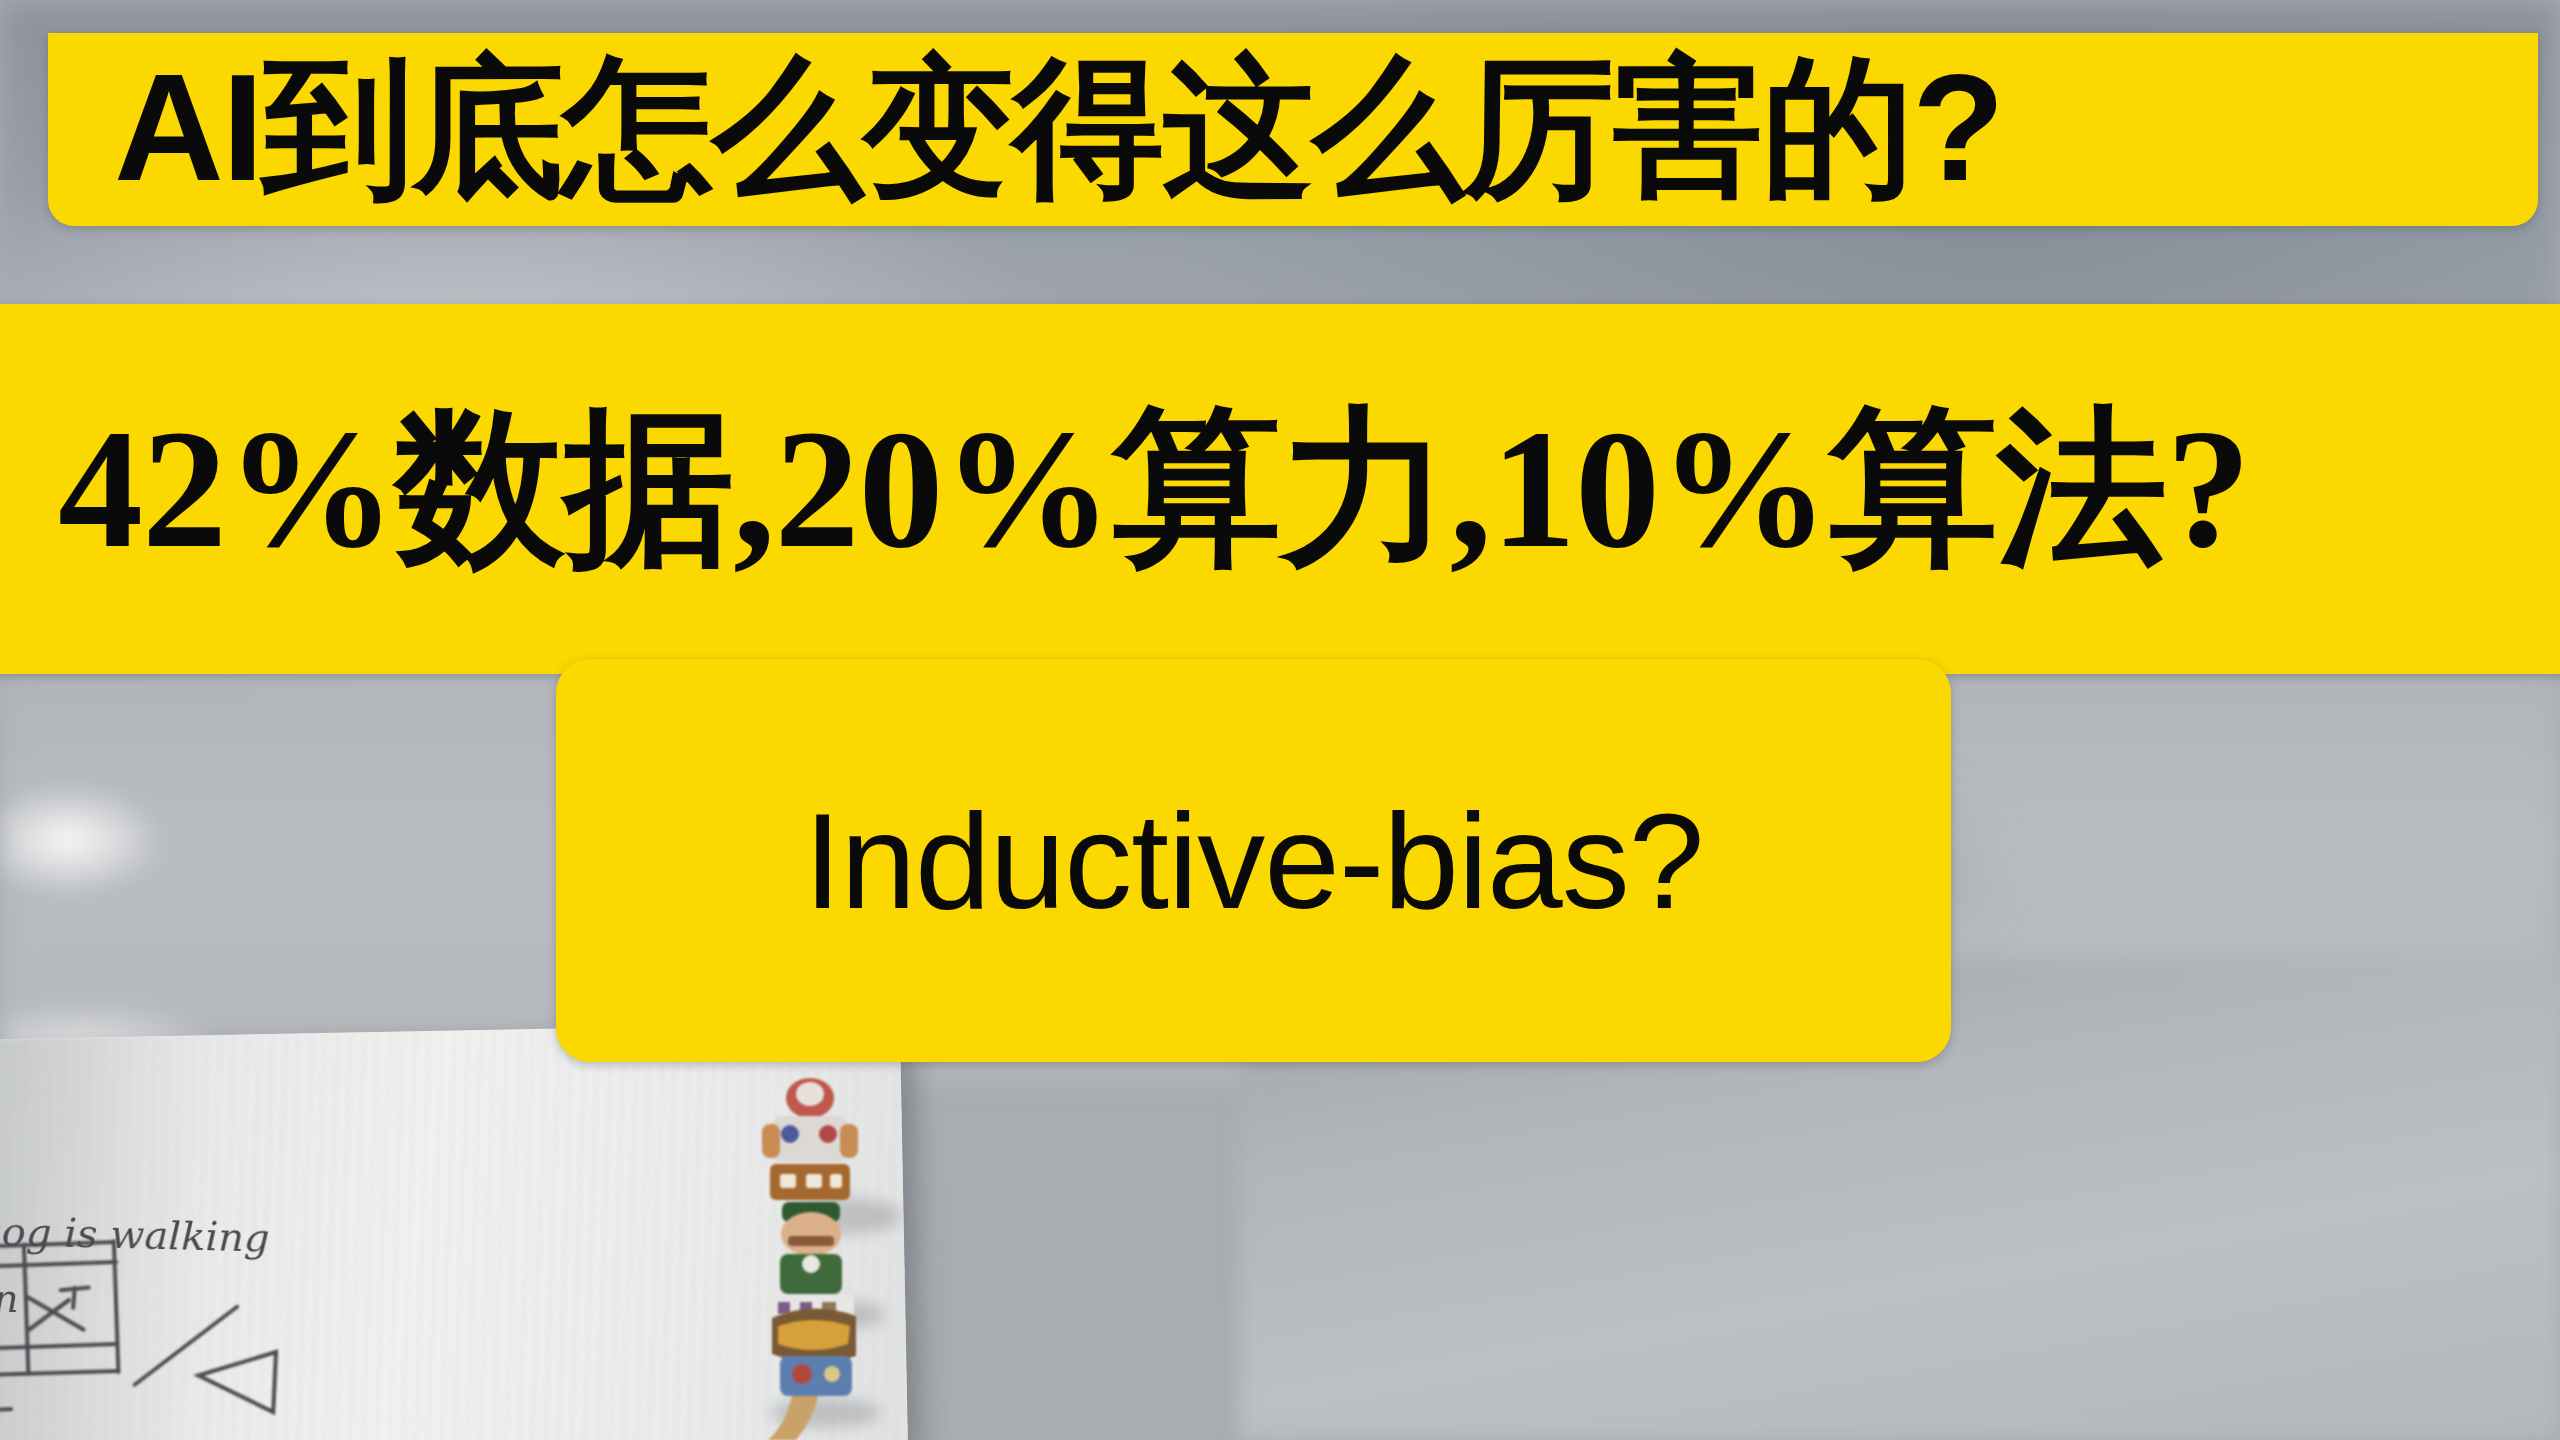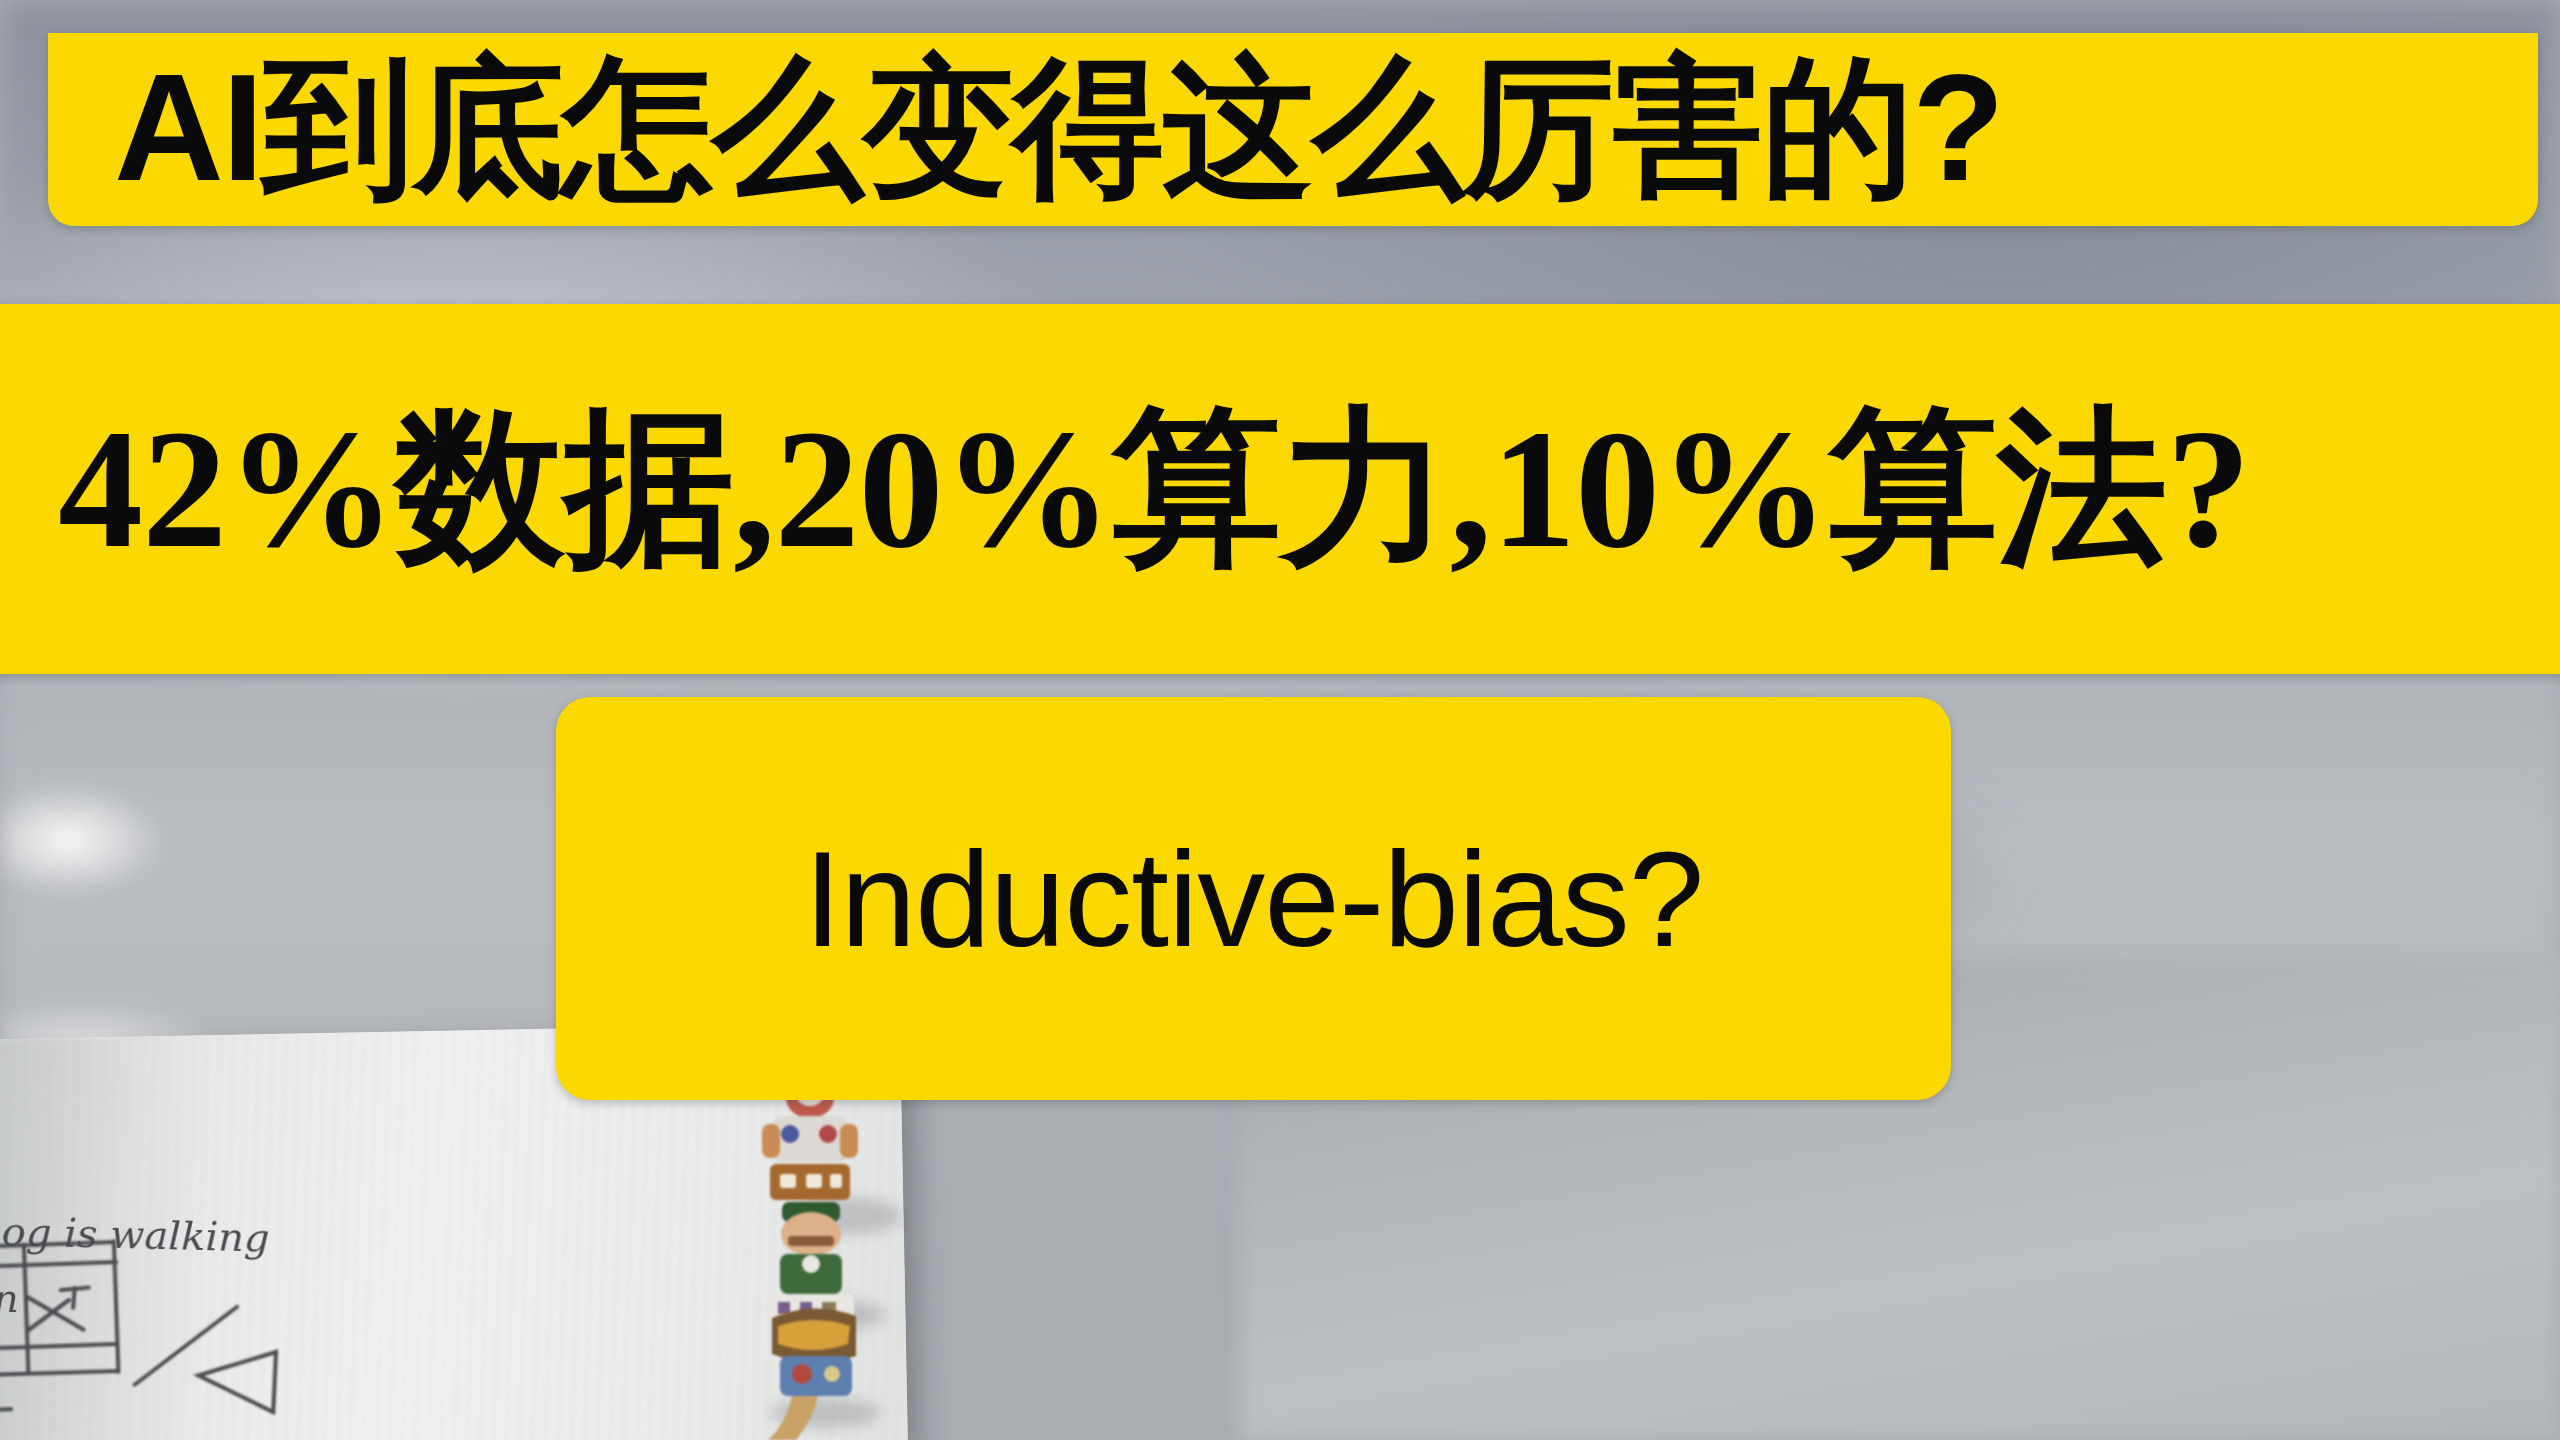--- a/index.html
+++ b/index.html
@@ -131,21 +131,21 @@
   #banner-2 {
     left: -30px; top: 304px; width: 2582px; height: 370px;
     border-radius: 26px;
     padding-left: 88px;
     font-size: 170px;
     font-weight: bold;
     font-family: "Liberation Serif", "DejaVu Serif", serif;
     letter-spacing: -1px;
   }
   #banner-3 {
-    left: 556px; top: 697px; width: 1395px; height: 403px;
+    left: 556px; top: 659px; width: 1395px; height: 403px;
     border-radius: 34px;
     justify-content: center;
     font-size: 136px;
     font-weight: 500;
     letter-spacing: -1px;
   }
   .banner span { display: block; }
 </style>
 </head>
 <body>

